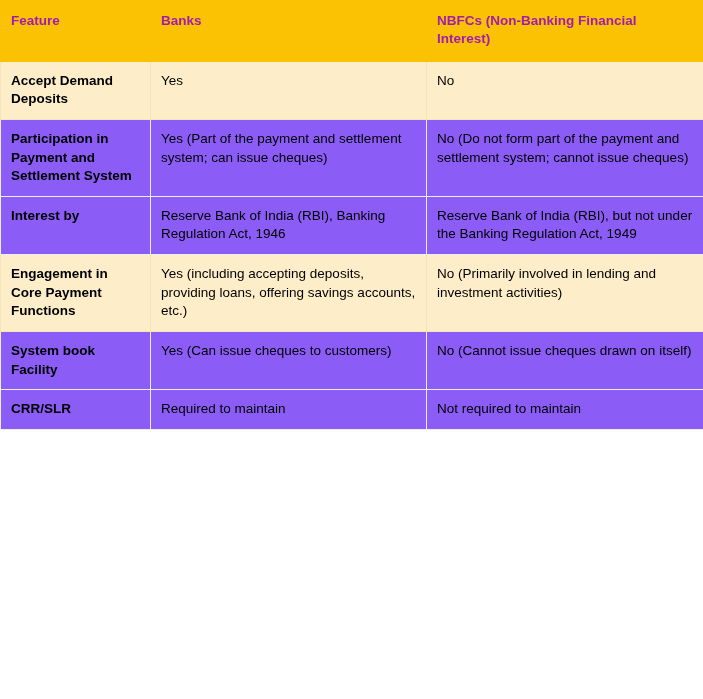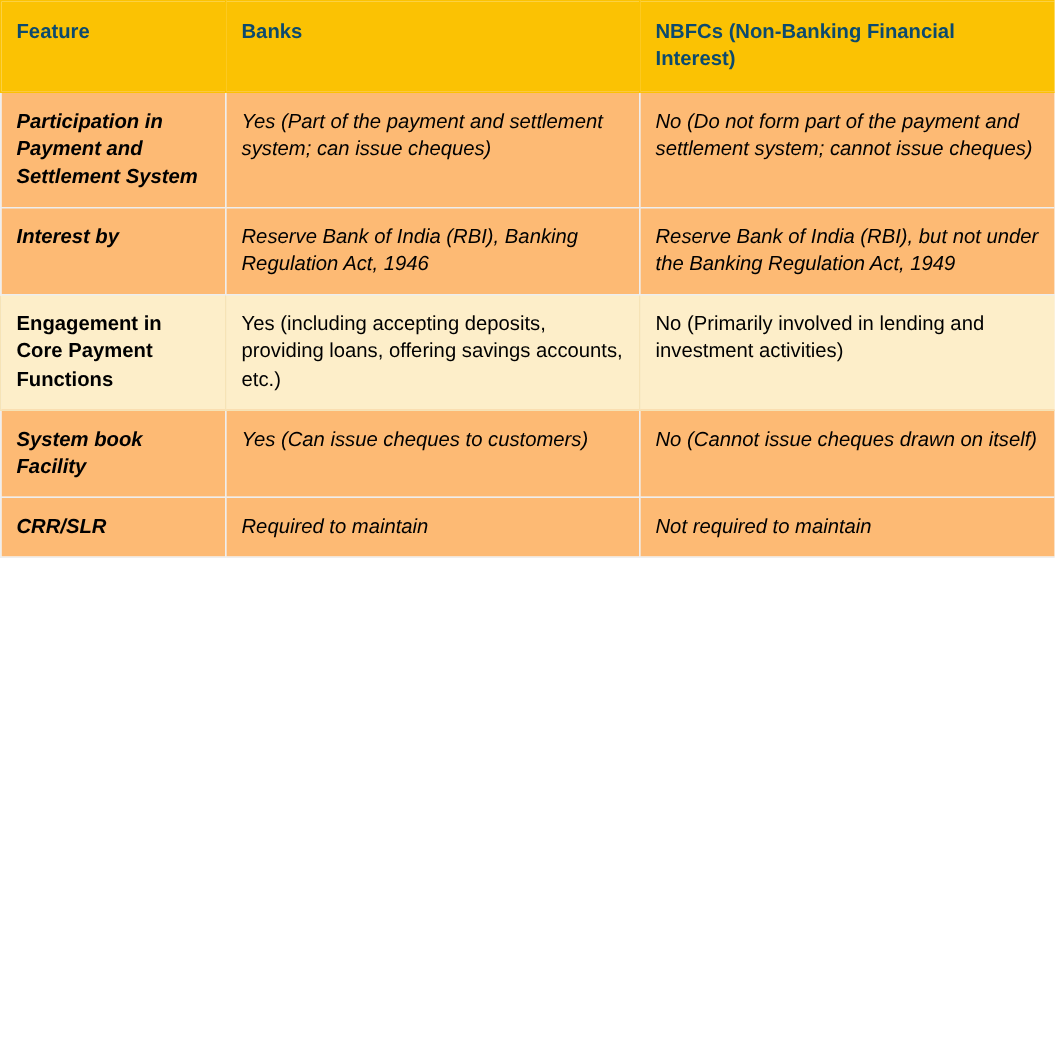--- a/index.html
+++ b/index.html
@@ -26,34 +26,33 @@
   table.comparison th,
   table.comparison td {
     border: 1px solid #e8e0cc;
     vertical-align: top;
     padding: 10px 9px 10px 10px;
     font-size: 13.5px;
     line-height: 1.38;
   }
   table.comparison thead th {
     background: #fbc203;
-    color: #0c4a6e;
+    color: #a21caf;
     font-weight: bold;
     font-size: 13.5px;
     text-align: left;
     border: 1px solid #fbc203;
     padding: 11px 10px 13px 10px;
     line-height: 1.32;
   }
   tr.row-shaded td {
     background: #fdeec9;
   }
   tr.row-plain td {
-    background: #fdba74;
-    font-style: italic;
+    background: #8b5cf6;
   }
   td.feature-cell {
     font-weight: bold;
   }
   tr.row-shaded td.feature-cell,
   tr.row-shaded td.value-cell {
     border-color: #f6e3b6;
   }
   tr.row-plain td {
     border-color: #eeeeee;
@@ -69,20 +68,25 @@
     <col class="col-nbfc">
   </colgroup>
   <thead>
     <tr>
       <th>Feature</th>
       <th>Banks</th>
       <th>NBFCs (Non-Banking Financial Interest)</th>
     </tr>
   </thead>
   <tbody>
+    <tr class="row-shaded">
+      <td class="feature-cell">Accept Demand Deposits</td>
+      <td class="value-cell">Yes</td>
+      <td class="value-cell">No</td>
+    </tr>
     <tr class="row-plain">
       <td class="feature-cell">Participation in Payment and Settlement System</td>
       <td class="value-cell">Yes (Part of the payment and settlement system; can issue cheques)</td>
       <td class="value-cell">No (Do not form part of the payment and settlement system; cannot issue cheques)</td>
     </tr>
     <tr class="row-plain">
       <td class="feature-cell">Interest by</td>
       <td class="value-cell">Reserve Bank of India (RBI), Banking Regulation Act, 1946</td>
       <td class="value-cell">Reserve Bank of India (RBI), but not under the Banking Regulation Act, 1949</td>
     </tr>

